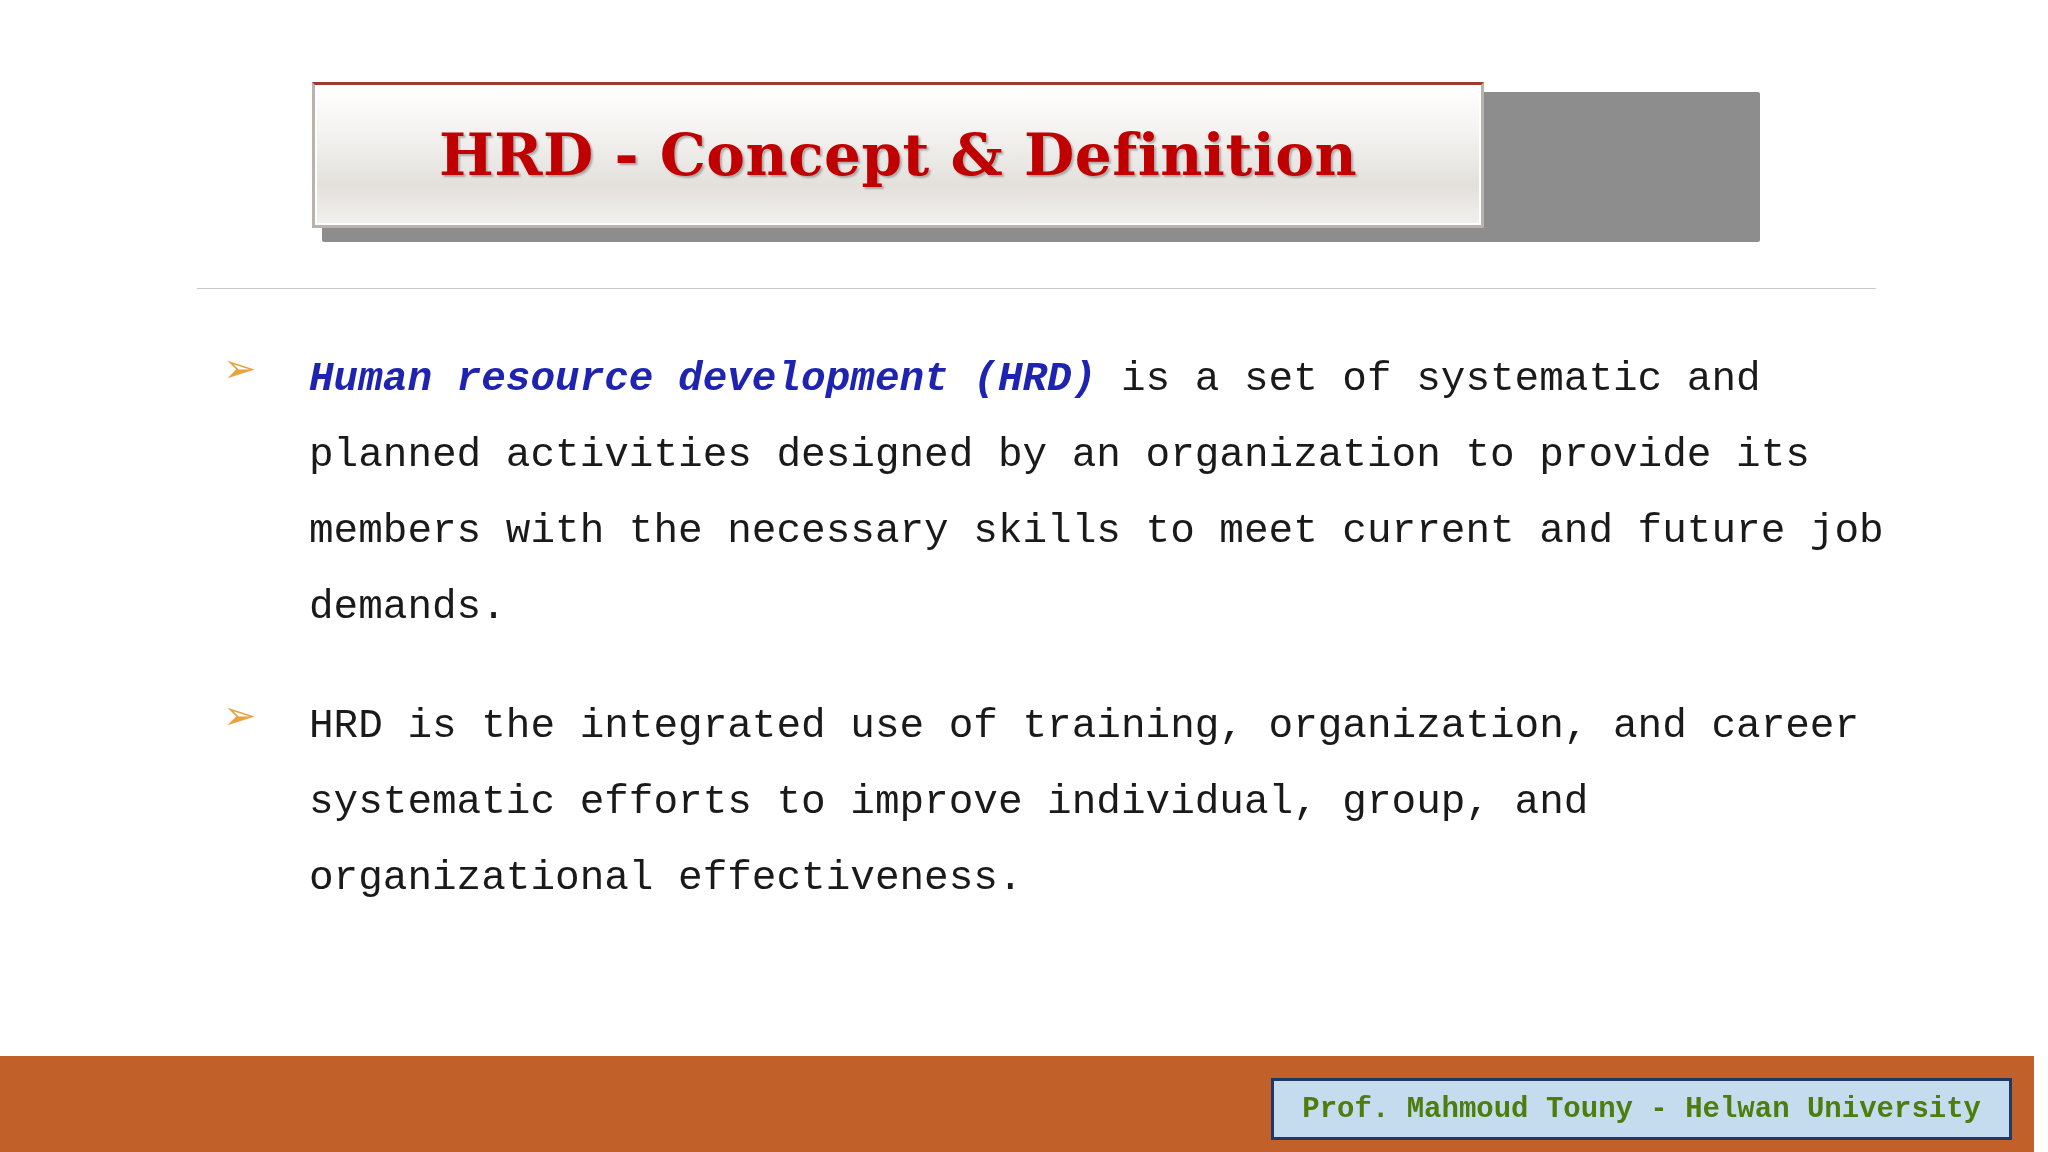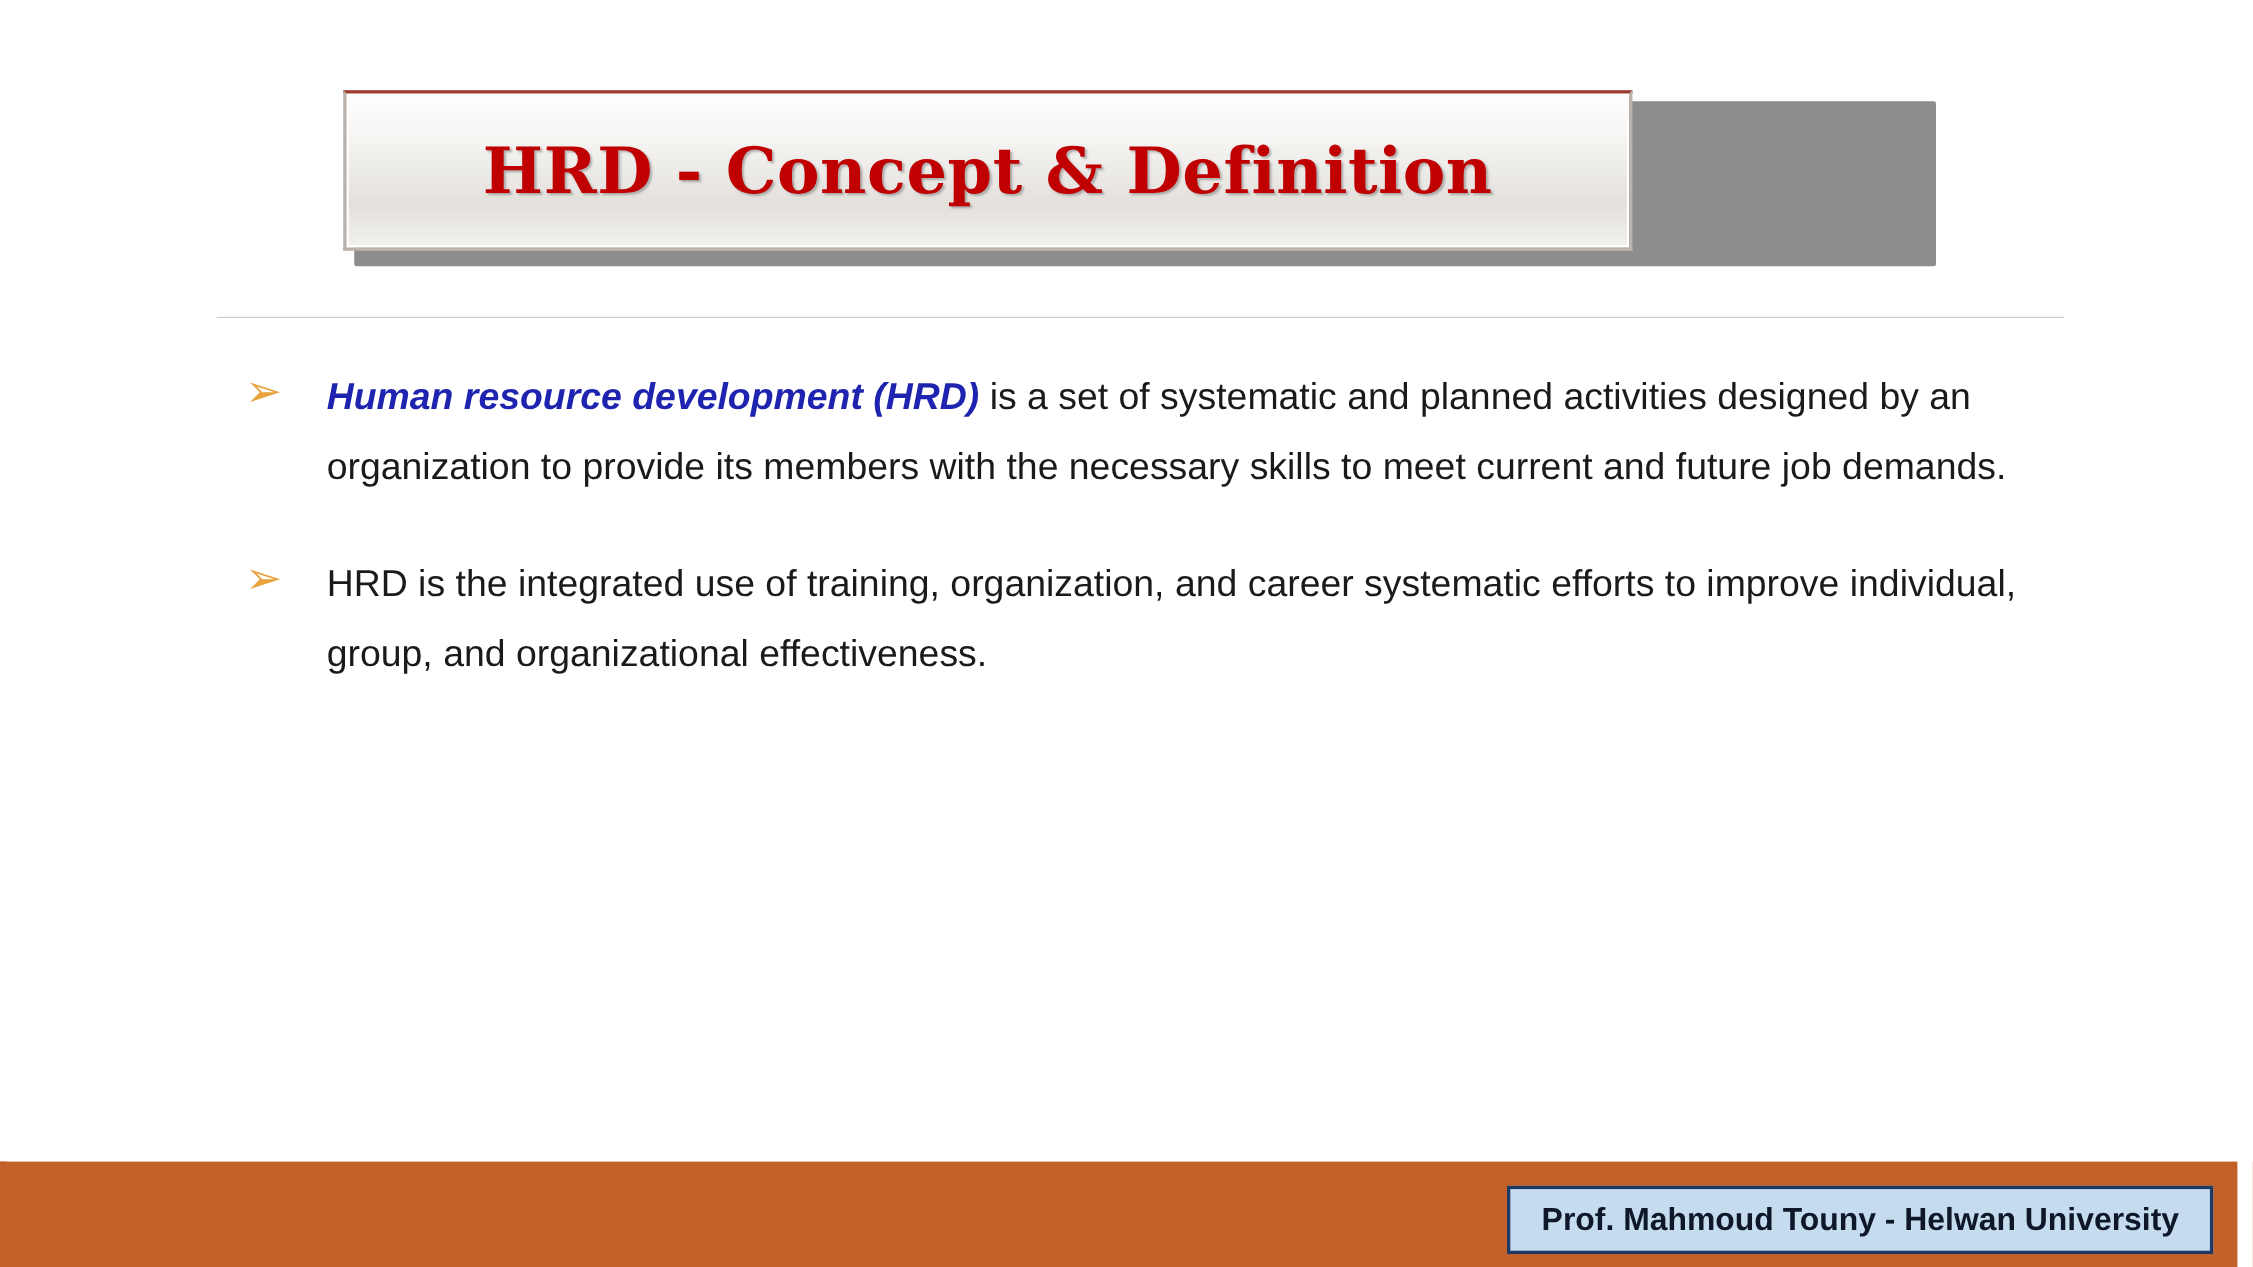--- a/index.html
+++ b/index.html
@@ -93,25 +93,25 @@
   .bullet .marker {
     position: absolute;
     left: 26px;
     top: 6px;
     color: #e8a33d;
     font-size: 40px;
     line-height: 1;
     font-family: "DejaVu Sans", sans-serif;
   }
   .bullet p {
-    margin: 0;
-    font-size: 34px;
+    margin: 12px;
+    font-size: 41px;
     line-height: 1.85;
     color: #1a1a1a;
-    font-family: Liberation Sans, sans-serif;
+    font-family: Liberation Mono, monospace;
   }
   .lead {
     color: #1f24b0;
     font-weight: bold;
     font-style: italic;
   }
 
   
   .footer-bar {
     position: absolute;
@@ -135,24 +135,24 @@
     bottom: 12px;
     height: 56px;
     padding: 0 28px;
     background: #c5dcef;
     border: 3px solid #1f3864;
     display: flex;
     align-items: center;
     justify-content: center;
   }
   .footer-badge span {
-    font-family: Liberation Sans, sans-serif;
+    font-family: Liberation Mono, monospace;
     font-weight: bold;
     font-size: 29px;
-    color: #0f172a;
+    color: #4d7c0f;
     white-space: nowrap;
   }
 
   
   .right-strip {
     position: absolute;
     right: 0;
     top: 0;
     width: 14px;
     height: 1152px;

